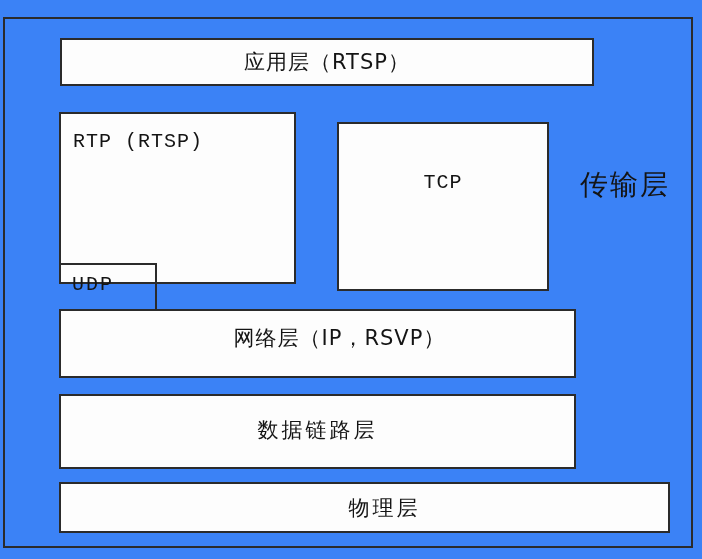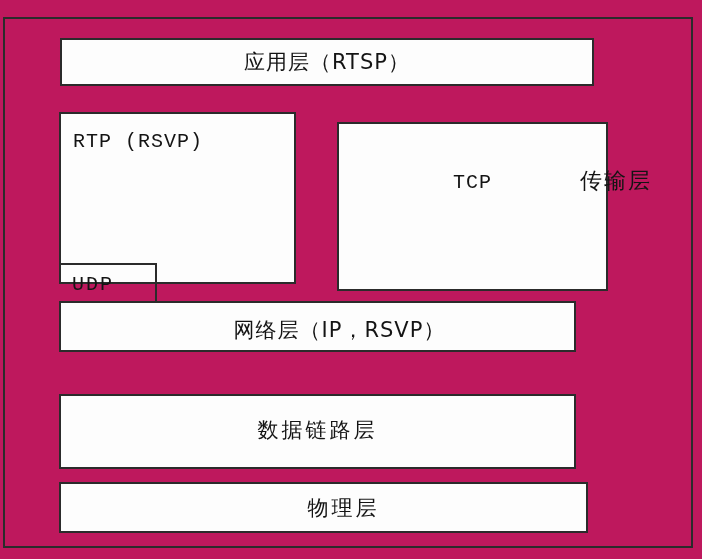--- a/index.html
+++ b/index.html
@@ -4,21 +4,21 @@
 <style>
   html, body {
     margin: 0;
     padding: 0;
     background: #ffffff;
   }
   .canvas {
     position: relative;
     width: 702px;
     height: 559px;
-    background: #be185d;
+    background: #3b82f6;
     font-family: "DejaVu Sans", sans-serif;
     color: #141414;
     overflow: hidden;
   }
   .outer-border {
     position: absolute;
     left: 3px; top: 17px;
     width: 690px; height: 531px;
     border: 2px solid #2b2b2b;
     box-sizing: border-box;
@@ -68,77 +68,77 @@
     margin-top: 40px;
   }
   .udp-label {
     position: absolute;
     left: 12px; top: 8px;
     letter-spacing: 2px;
   }
   
   .box-tcp {
     left: 337px; top: 122px;
-    width: 271px; height: 169px;
+    width: 212px; height: 169px;
   }
   .tcp-label {
     display: block;
     margin-top: 47px;
     text-align: center;
   }
   
   .transport-side-label {
     position: absolute;
     left: 580px; top: 166px;
-    font-size: 22px;
+    font-size: 28px;
     letter-spacing: 2px;
   }
   
   .box-network {
-    left: 59px; top: 301px;
-    width: 517px; height: 51px; padding-left: 44px;
+    left: 59px; top: 309px;
+    width: 517px; height: 69px; padding-left: 44px;
   }
   .network-label {
     display: block;
     margin-top: 13px;
     text-align: center;
   }
   
   .box-datalink {
     left: 59px; top: 394px;
     width: 517px; height: 75px;
   }
   .datalink-label {
     display: block;
     margin-top: 20px;
     text-align: center;
     letter-spacing: 3px;
   }
   
   .box-physical {
     left: 59px; top: 482px;
-    width: 529px; height: 51px; padding-left: 40px;
+    width: 611px; height: 51px; padding-left: 40px;
   }
   .physical-label {
     letter-spacing: 3px;
   }
 </style>
 </head>
 <body>
 
 <div class="canvas">
 
   <div class="outer-border"></div>
 
   <div class="box box-application centered-label">
     <span>应用层（RTSP）</span>
   </div>
 
   <div class="box box-rtp">
-    <span class="mono rtp-label">RTP (RSVP)</span>
+    <span class="mono rtp-label">RTP (RTSP)</span>
   </div>
 
   <div class="box-udp">
     <span class="mono udp-label">UDP</span>
   </div>
 
   <div class="box box-tcp">
     <span class="mono tcp-label">TCP</span>
   </div>
 

